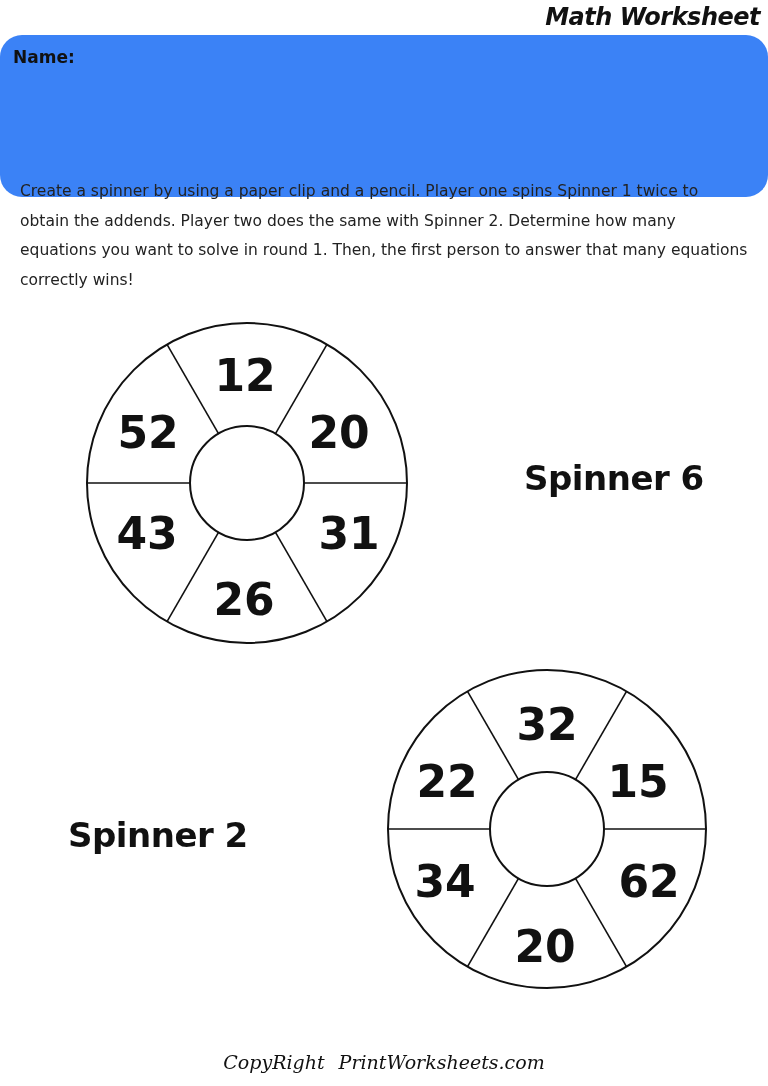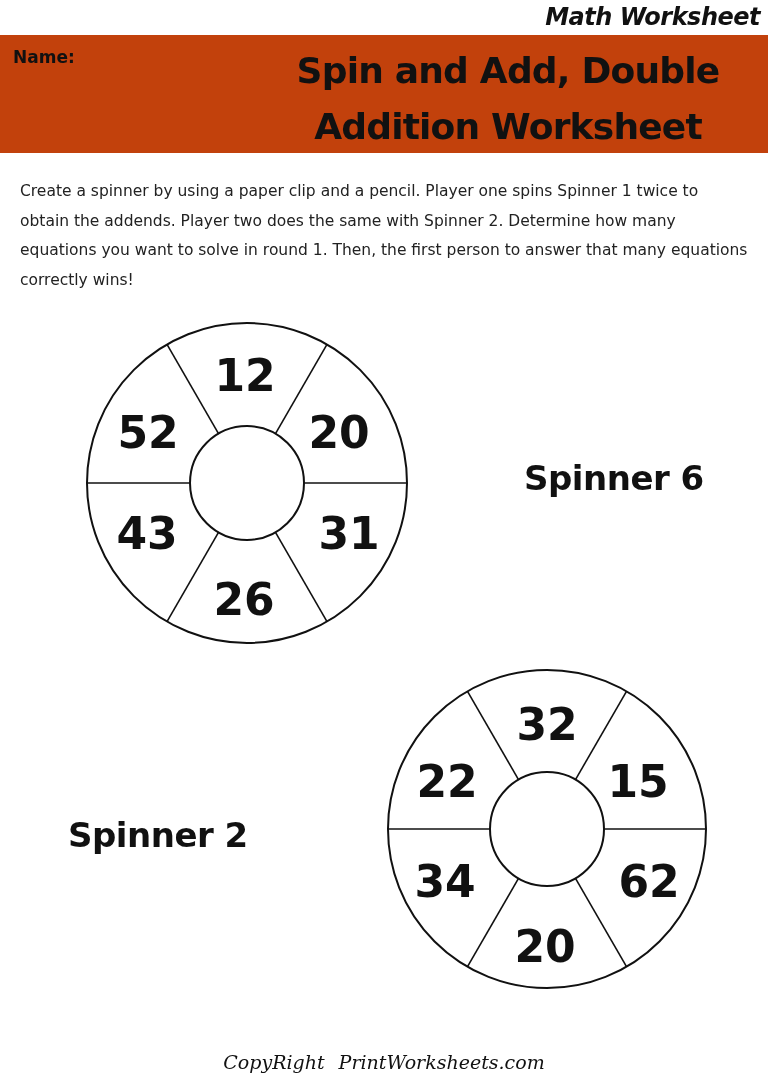--- a/index.html
+++ b/index.html
@@ -8,22 +8,23 @@
     background: #ffffff; color: #111111;
     font-family: "DejaVu Sans", sans-serif;
   }
   .top-title {
     position: absolute; right: 8px; top: 0px;
     font-size: 24px; font-weight: bold; letter-spacing: -0.5px;
     line-height: 34px;
     font-style: italic;
   }
   .header-band {
-    position: absolute; left: 0; top: 35px; width: 768px; height: 118px;
-    background: #c2410c;
+    position: absolute; left: 0; top: 35px; width: 768px; height: 162px;
+    background: #3b82f6;
+    border-radius: 22px;
   }
   .name-label {
     position: absolute; left: 13px; top: 12px;
     font-size: 17px; font-weight: bold;
   }
   .main-title {
     position: absolute; right: 0; top: 8px; width: 520px;
     text-align: center;
     font-size: 36px; font-weight: bold; line-height: 56px; letter-spacing: -0.8px;
   }
@@ -45,24 +46,20 @@
   }
   .footer span + span { margin-left: 14px; }
 </style>
 </head>
 <body>
 
 <div class="top-title">Math Worksheet</div>
 
 <div class="header-band">
   <div class="name-label">Name:</div>
-  <div class="main-title">
-    <div>Spin and Add, Double</div>
-    <div>Addition Worksheet</div>
-  </div>
 </div>
 
 <div class="instructions">Create a spinner by using a paper clip and a pencil. Player one spins Spinner 1 twice to obtain the addends. Player two does the same with Spinner 2. Determine how many equations you want to solve in round 1. Then, the first person to answer that many equations correctly wins!</div>
 
 <div class="spinner" style="left:85px; top:321px;">
   <svg width="324" height="324" viewBox="0 0 324 324">
     <circle cx="162" cy="162" r="160" fill="#fff" stroke="#111" stroke-width="2"></circle>
     <line x1="2" y1="162" x2="105" y2="162" stroke="#111" stroke-width="1.6"></line>
     <line x1="219" y1="162" x2="322" y2="162" stroke="#111" stroke-width="1.6"></line>
     <line x1="133.5" y1="112.6" x2="82" y2="23.4" stroke="#111" stroke-width="1.6"></line>

